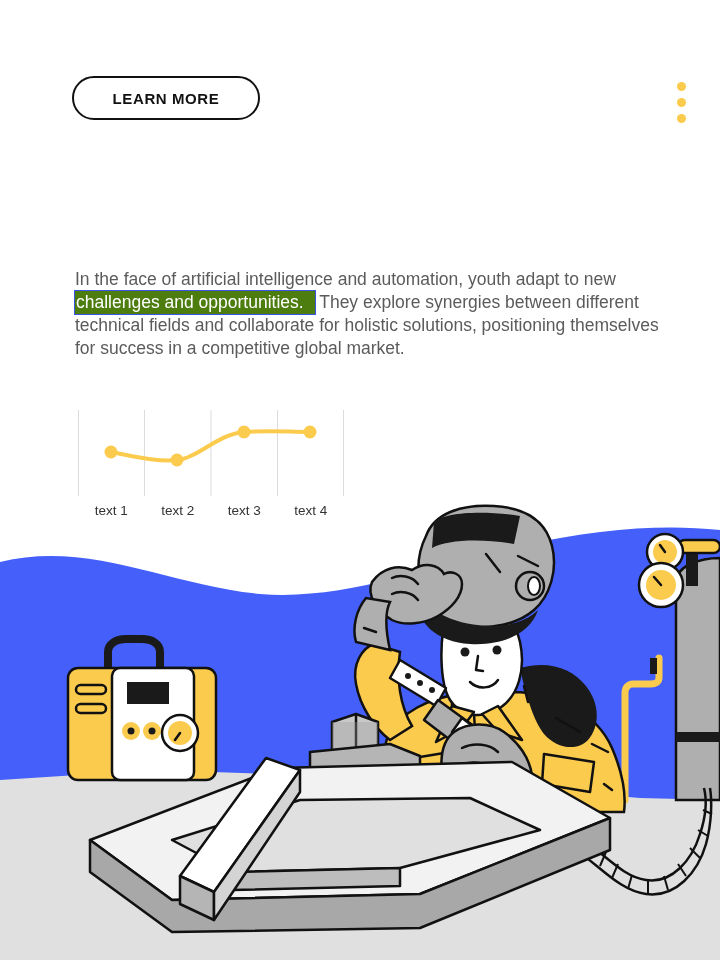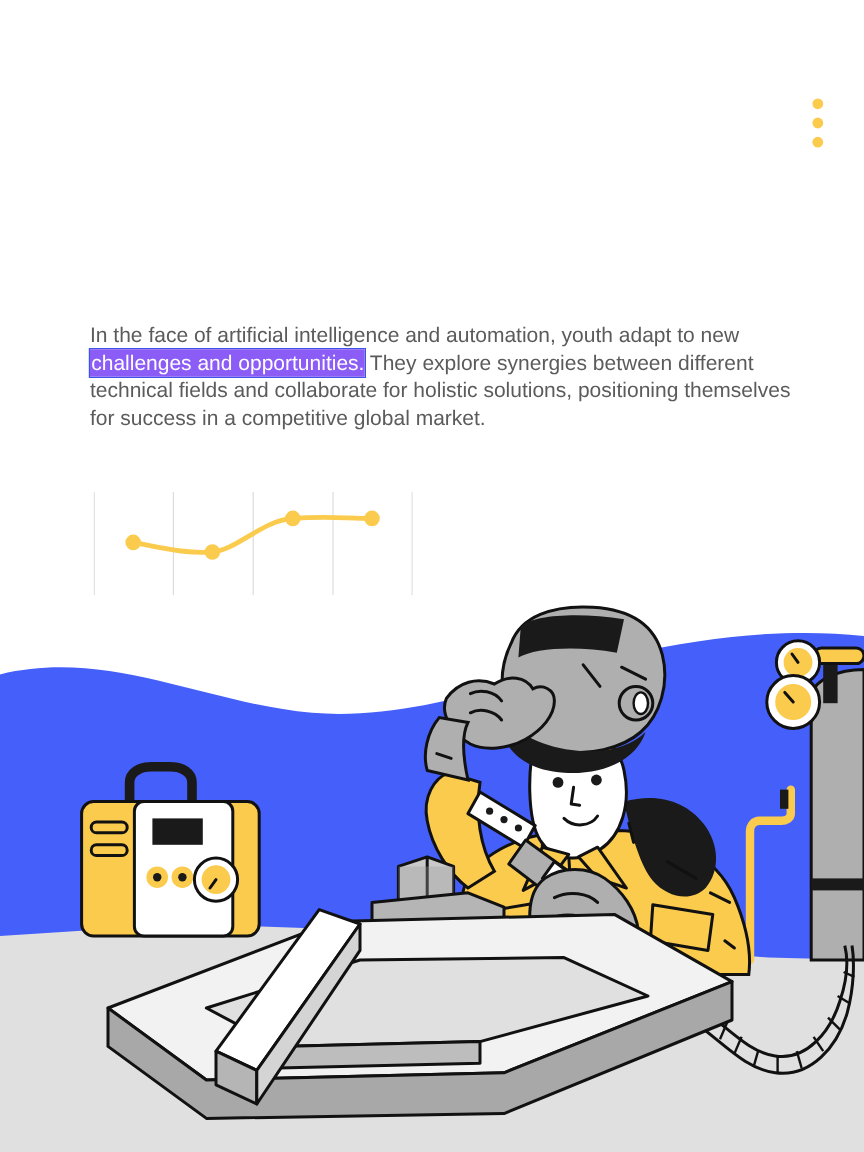--- a/index.html
+++ b/index.html
@@ -80,23 +80,23 @@
     position: absolute;
     left: 75px;
     top: 268px;
     width: 590px;
     font-size: 17.5px;
     line-height: 23px;
     color: #5b5b5b;
     font-family: "Liberation Sans", sans-serif;
   }
   .body-copy .hl {
-    background: #8b5cf6;
+    background: #4d7c0f;
     color: #ffffff;
-    padding: 1px 0 2px 1px;
+    padding: 1px 11px 2px 1px;
     box-shadow: 0 0 0 1px #3B54E8;
   }
 
   
   .mini-chart {
     position: absolute;
     left: 78px;
     top: 410px;
     width: 266px;
     height: 86px;
@@ -126,20 +126,23 @@
     width: 720px;
     height: 460px;
   }
   .illustration svg { display: block; }
 </style>
 </head>
 <body>
 
 <div class="slide">
 
+  <div class="learn-more">
+    <span>LEARN MORE</span>
+  </div>
 
   <div class="dots">
     <i></i>
     <i></i>
     <i></i>
   </div>
 
 
   <p class="body-copy"><span>In the face of artificial intelligence and automation, youth adapt to new </span><span class="hl">challenges and opportunities.</span><span> They explore synergies between different technical fields and collaborate for holistic solutions, positioning themselves for success in a competitive global market.</span></p>
 
@@ -155,20 +158,26 @@
       <path d="M33,42 C 55,46 78,52 99,50 C 120,48 140,24 166,22 C 195,20 210,22 232,22" fill="none" stroke="#FBCB4E" stroke-width="4" stroke-linecap="round" stroke-linejoin="round"></path>
       <g fill="#FBCB4E">
         <circle cx="33" cy="42" r="6.5"></circle>
         <circle cx="99" cy="50" r="6.5"></circle>
         <circle cx="166" cy="22" r="6.5"></circle>
         <circle cx="232" cy="22" r="6.5"></circle>
       </g>
     </svg>
   </div>
 
+  <div class="chart-labels">
+    <span>text 1</span>
+    <span>text 2</span>
+    <span>text 3</span>
+    <span>text 4</span>
+  </div>
 
   <div class="illustration">
     <svg width="720" height="460" viewBox="0 0 720 460" xmlns="http://www.w3.org/2000/svg">
 
       <path d="M0,62 C 90,40 170,86 260,94 C 345,101 430,66 520,46 C 600,28 665,24 720,30 L720,460 L0,460 Z" fill="#4560FA"></path>
 
       <path d="M0,280 L 155,270 L 330,276 L 520,288 L 640,298 L 720,300 L720,460 L0,460 Z" fill="#E0E0E0"></path>
 
       <g>
 

